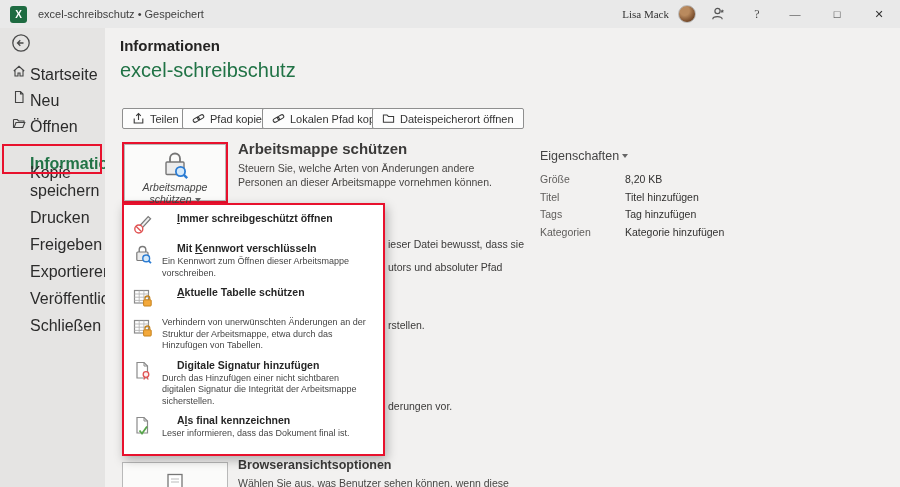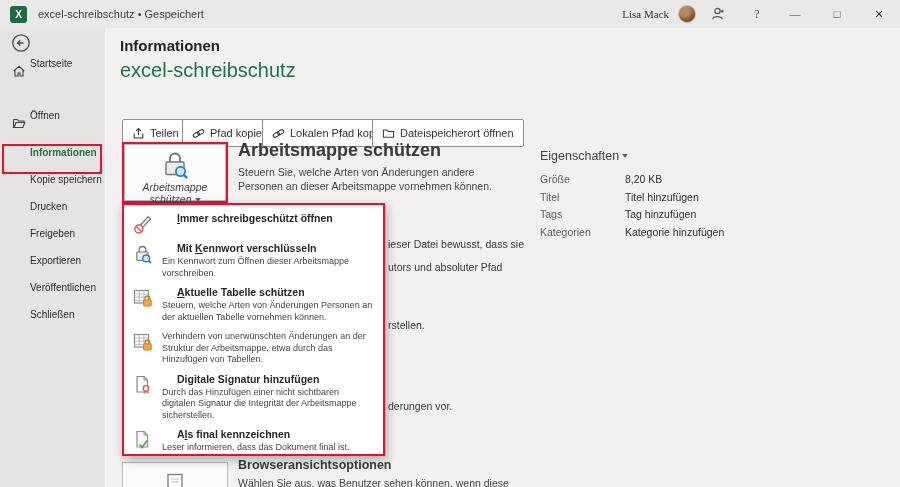--- a/index.html
+++ b/index.html
@@ -18,43 +18,43 @@
   .avatar { width:18px; height:18px; border-radius:50%; margin-right:14px;
             background:radial-gradient(circle at 35% 30%, #b98a5e 0 30%, #7a4e2d 70%, #4c3017); border:1px solid #bbb; }
   .tb-ico { width:30px; text-align:center; color:#555; }
   .tb-help { font-size:12px; color:#444; width:34px; text-align:center; }
   .win-btn { width:42px; height:28px; display:flex; align-items:center; justify-content:center;
              font-size:11px; color:#333; }
 
   
   .sidebar { position:absolute; left:0; top:28px; width:105px; height:459px; background:#e5e4e3; }
   .back-btn { position:absolute; left:11px; top:5px; width:20px; height:20px; }
-  .side-item { position:absolute; left:0; width:105px; height:26px; display:flex; align-items:flex-start;
-               font-size:10px; color:#2b2b2b; padding-left:30px; cursor:default; }
+  .side-item { position:absolute; left:0; width:105px; height:26px; display:flex; align-items:flex-end;
+               font-size:16px; color:#2b2b2b; padding-left:30px; cursor:default; }
   .side-item .s-ico { position:absolute; left:12px; top:6px; }
   .side-item.selected { color:#217346; font-weight:bold; }
   .anno-box { position:absolute; border:2px solid #e8112d; pointer-events:none; }
 
   
   .content { position:absolute; left:105px; top:28px; width:795px; height:459px; background:#f2f1f0; overflow:hidden; }
   .page-title { position:absolute; left:15px; top:9px; font-size:15px; font-weight:bold; color:#252423; }
   .file-title { position:absolute; left:15px; top:31px; font-size:20px; color:#217346; }
 
-  .toolbar-btn { position:absolute; top:80px; height:28px; display:inline-flex; align-items:center;
+  .toolbar-btn { position:absolute; top:80px; height:21px; display:inline-flex; align-items:center;
                  gap:5px; padding:0 9px; background:#fdfdfd; border:1px solid #8f8f8f; border-radius:2px;
-                 font-size:11px; color:#333; white-space:nowrap;margin-top:11px; }
+                 font-size:11px; color:#333; white-space:nowrap; }
 
   .protect-btn { position:absolute; left:17px; top:114px; width:106px; height:61px; background:#fbfbfa;
                  border:2px solid #e8112d; box-shadow:inset 0 0 0 1px #b9b9b9;
                  display:flex; flex-direction:column; align-items:center; padding-top:5px;font-style:italic; }
   .protect-btn .pb-label { font-size:10.5px; color:#444; line-height:12px; text-align:center; }
   .caret { display:inline-block; width:0; height:0; border-left:3px solid transparent;
            border-right:3px solid transparent; border-top:4px solid #666; margin-left:3px; vertical-align:middle; }
 
-  .section-title { font-size:18px; font-weight:bold; color:#3b3a39; }
+  .section-title { font-size:15px; font-weight:bold; color:#3b3a39; }
   .section-desc { font-size:10.5px; color:#484644; line-height:14px; margin-top:4px; }
   .protect-info { position:absolute; left:133px; top:112px; width:285px; }
 
   
   .menu { position:absolute; left:17px; top:175px; width:263px; height:253px; background:#fff;
           border:2.5px solid #e8112d; box-shadow:2px 4px 10px rgba(0,0,0,.28); z-index:5;
           padding-top:4px; }
   .menu-item { display:flex; gap:6px; padding:3px 8px 4px 8px; cursor:default; }
   .mi-icon { flex:0 0 24px; padding-top:1px; }
   .mi-title { font-size:10.5px; font-weight:bold; color:#262626; line-height:13px;margin-left:15px; }
@@ -112,20 +112,28 @@
     </span>
 
     <div class="side-item" style="top:30px">
       <span class="s-ico">
         <svg width="14" height="14" viewBox="0 0 14 14">
             <path d="M1.8 7 L7 2.3 L12.2 7 M3 6.2 V12 H6 V9 H8 V12 H11 V6.2" fill="none" stroke="#444" stroke-width="1.1"></path>
           </svg>
       </span>
       <span>Startseite</span>
     </div>
+    <div class="side-item" style="top:56px">
+      <span class="s-ico">
+        <svg width="14" height="14" viewBox="0 0 14 14">
+            <path d="M3.5 1.5 H8.5 L11 4 V12.5 H3.5 Z M8.5 1.5 V4 H11" fill="none" stroke="#444" stroke-width="1.1"></path>
+          </svg>
+      </span>
+      <span>Neu</span>
+    </div>
     <div class="side-item" style="top:82px">
       <span class="s-ico">
         <svg width="14" height="14" viewBox="0 0 14 14">
             <path d="M1.5 3.5 H5.2 L6.6 5 H12 V6.5 M1.5 3.5 V11.5 H10.8 L12.8 6.5 H4 L2.2 11.5" fill="none" stroke="#444" stroke-width="1.1"></path>
           </svg>
       </span>
       <span>Öffnen</span>
     </div>
 
     <div class="side-item selected" style="top:119px">
@@ -254,21 +262,20 @@
         <span class="mi-icon">
           <svg width="22" height="22" viewBox="0 0 22 22">
               <rect x="2.5" y="3.5" width="14" height="12.5" fill="#fff" stroke="#8a8a8a" stroke-width="1.2"></rect>
               <path d="M2.5 7 H16.5 M2.5 10.2 H16.5 M2.5 13.4 H16.5 M7.2 3.5 V16 M11.9 3.5 V16" stroke="#b5b5b5" stroke-width="0.9"></path>
               <path d="M13 12.8 V11.4 a2.4 2.4 0 0 1 4.8 0 V12.8" fill="none" stroke="#c4821c" stroke-width="1.3"></path>
               <rect x="11.6" y="12.8" width="7.6" height="6.2" rx="0.8" fill="#f3a93c" stroke="#c4821c" stroke-width="1"></rect>
             </svg>
         </span>
         <div class="mi-text">
           <div class="mi-title"><span></span><span class="accel">A</span><span>ktuelle Tabelle schützen</span></div>
-          <div class="mi-desc">Steuern, welche Arten von Änderungen Personen an der aktuellen Tabelle vornehmen können.</div>
         </div>
       </div>
 
       <div class="menu-item">
         <span class="mi-icon">
           <svg width="22" height="22" viewBox="0 0 22 22">
               <rect x="2.5" y="3.5" width="14" height="12.5" fill="#fff" stroke="#8a8a8a" stroke-width="1.2"></rect>
               <path d="M2.5 7 H16.5 M2.5 10.2 H16.5 M2.5 13.4 H16.5 M7.2 3.5 V16 M11.9 3.5 V16" stroke="#b5b5b5" stroke-width="0.9"></path>
               <path d="M13 12.8 V11.4 a2.4 2.4 0 0 1 4.8 0 V12.8" fill="none" stroke="#c4821c" stroke-width="1.3"></path>
               <rect x="11.6" y="12.8" width="7.6" height="6.2" rx="0.8" fill="#f3a93c" stroke="#c4821c" stroke-width="1"></rect>

